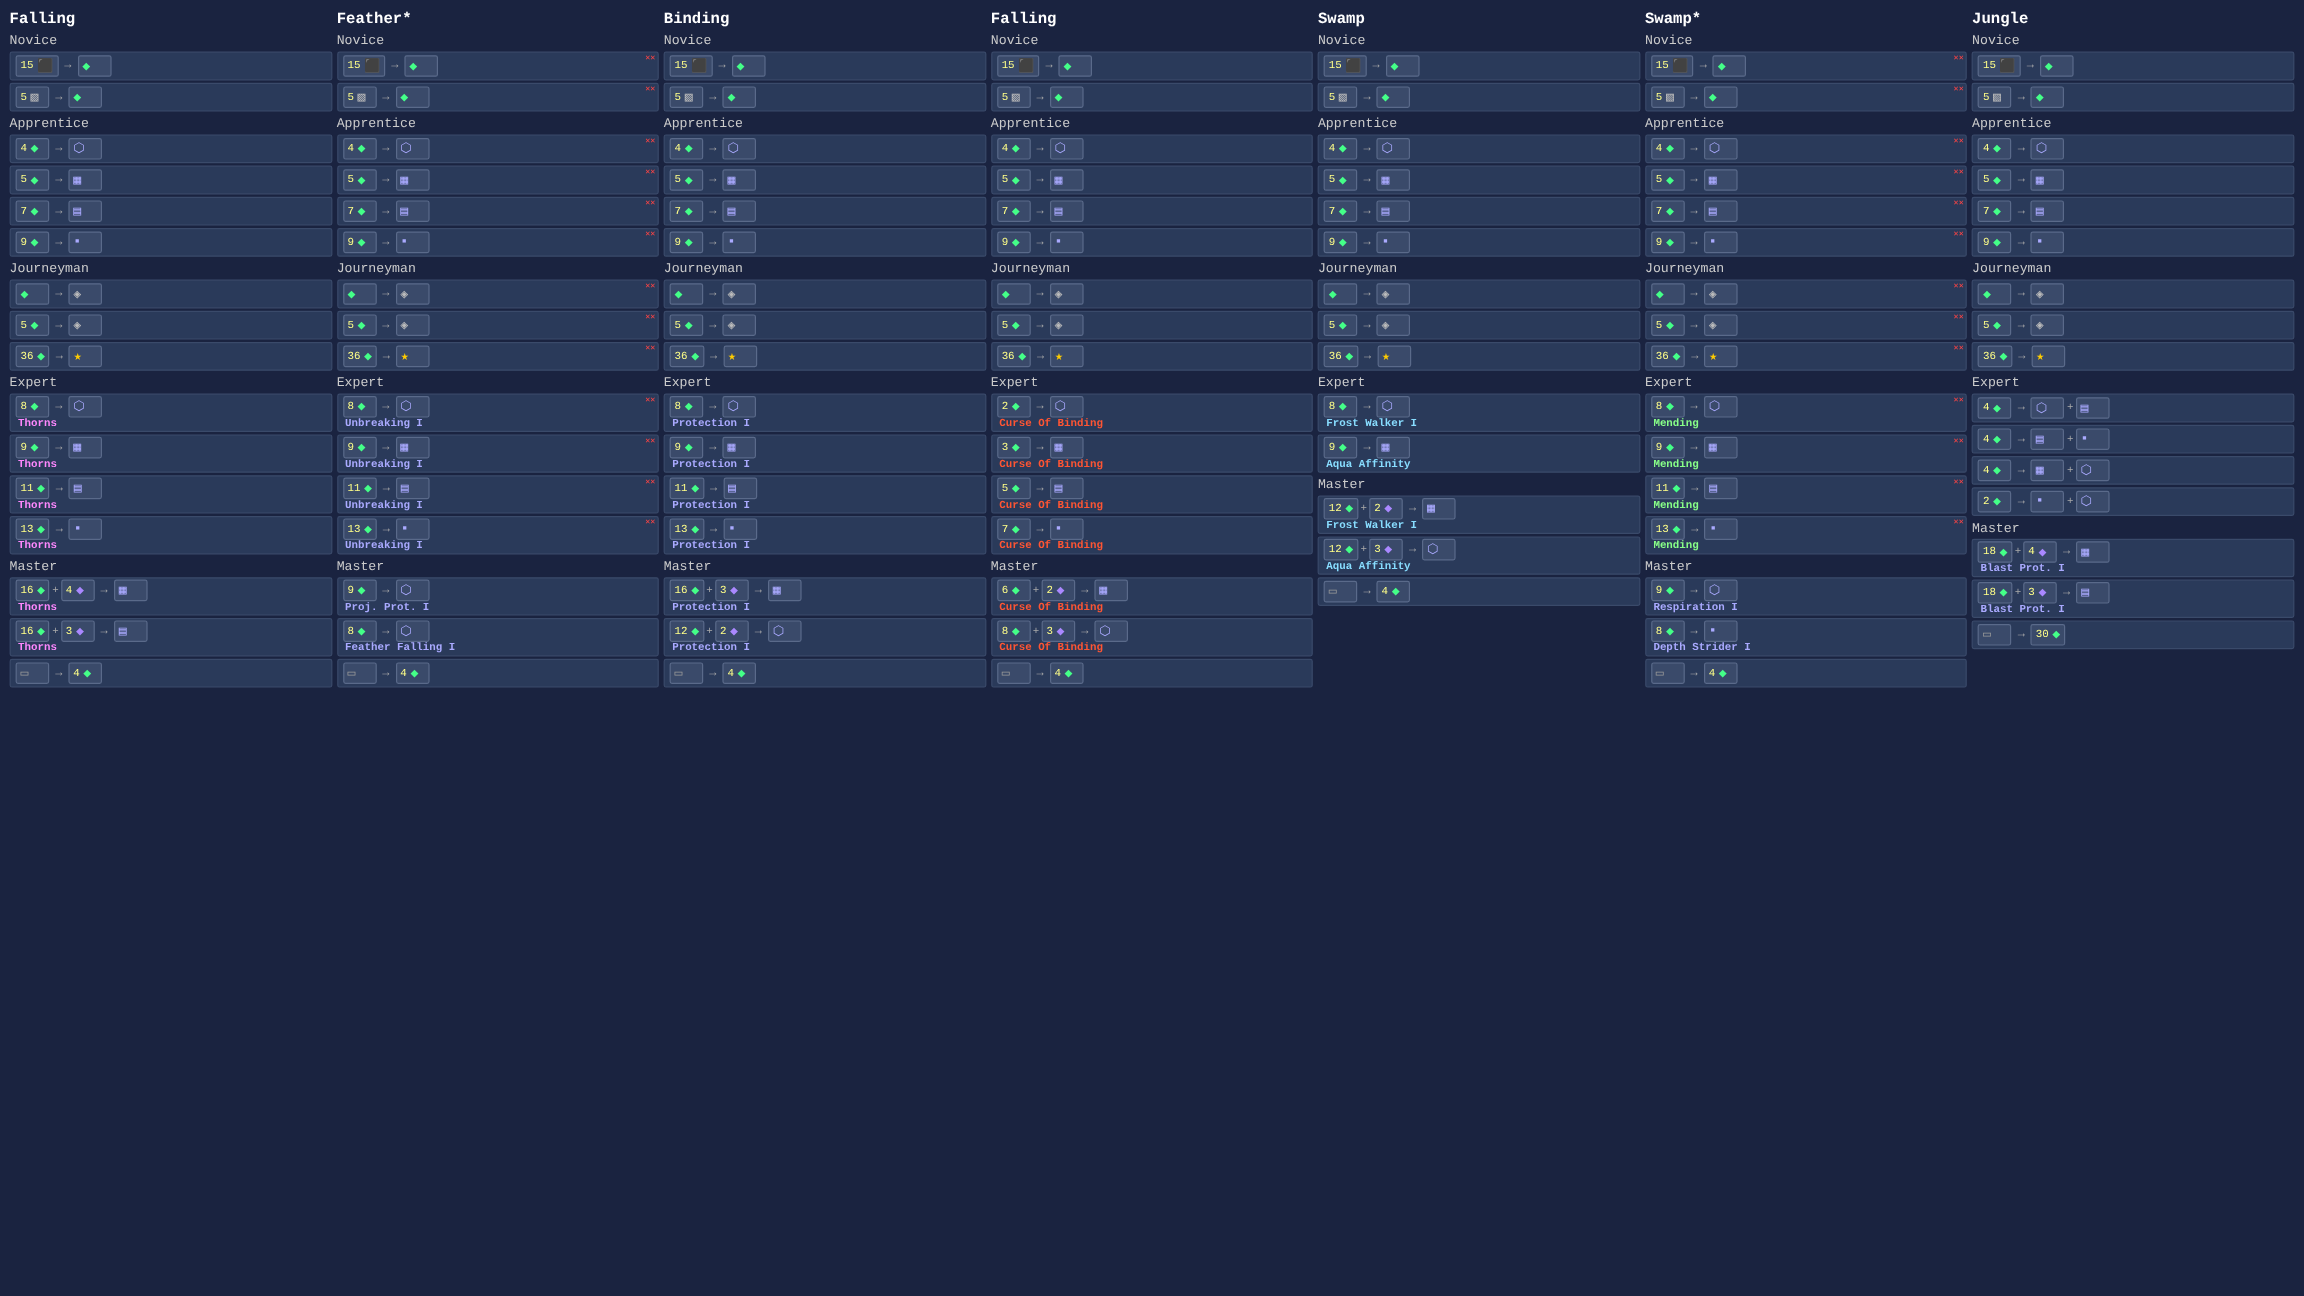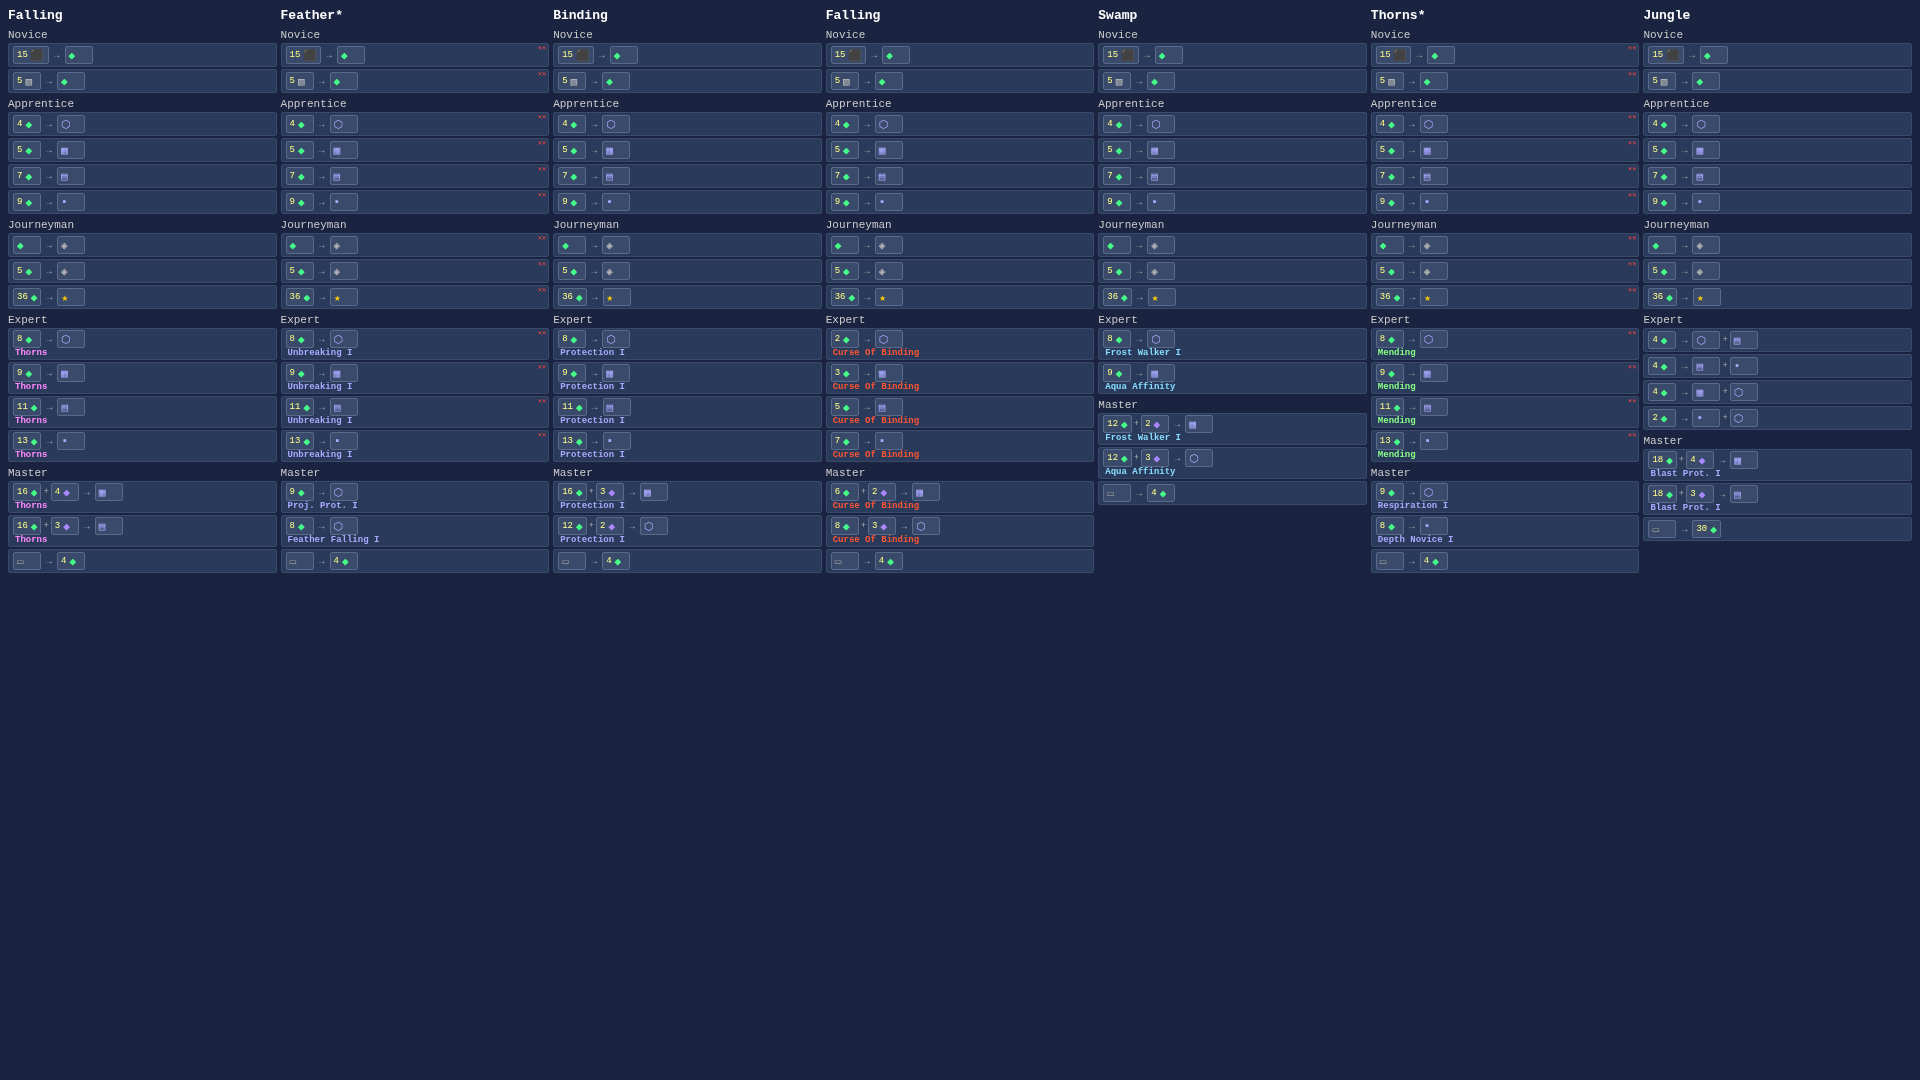--- a/index.html
+++ b/index.html
@@ -1463,21 +1463,21 @@
           <div style="display: flex; align-items: center; gap: 2px;">
             <div class="item-box">
               <span class="num">4</span>
               <span class="item-icon" style="color: rgb(68, 255, 136);">◆</span>
             </div>
           </div>
         </div>
       </div>
     </div>
     <div class="column">
-      <div class="column-title">Thorns*</div>
+      <div class="column-title">Swamp*</div>
       <div class="section-title">Novice</div>
       <div class="trade-row">
         <span class="xx-badge">✕✕</span>
         <div class="trade-items">
           <div style="display: flex; align-items: center; gap: 2px;">
             <div class="item-box">
               <span class="num">15</span>
               <span class="item-icon" style="color: rgb(102, 102, 102);">⬛</span>
             </div>
           </div>
@@ -1725,21 +1725,21 @@
               <span class="item-icon" style="color: rgb(68, 255, 136);">◆</span>
             </div>
           </div>
           <span class="arrow">→</span>
           <div style="display: flex; align-items: center; gap: 2px;">
             <div class="item-box">
               <span class="item-icon" style="color: rgb(170, 170, 255);">▪</span>
             </div>
           </div>
         </div>
-        <div class="enchant-label enchant-depth">Depth Novice I</div>
+        <div class="enchant-label enchant-depth">Depth Strider I</div>
       </div>
       <div class="trade-row">
         <div class="trade-items">
           <div style="display: flex; align-items: center; gap: 2px;">
             <div class="item-box">
               <span class="item-icon" style="color: rgb(153, 153, 153);">▭</span>
             </div>
           </div>
           <span class="arrow">→</span>
           <div style="display: flex; align-items: center; gap: 2px;">

